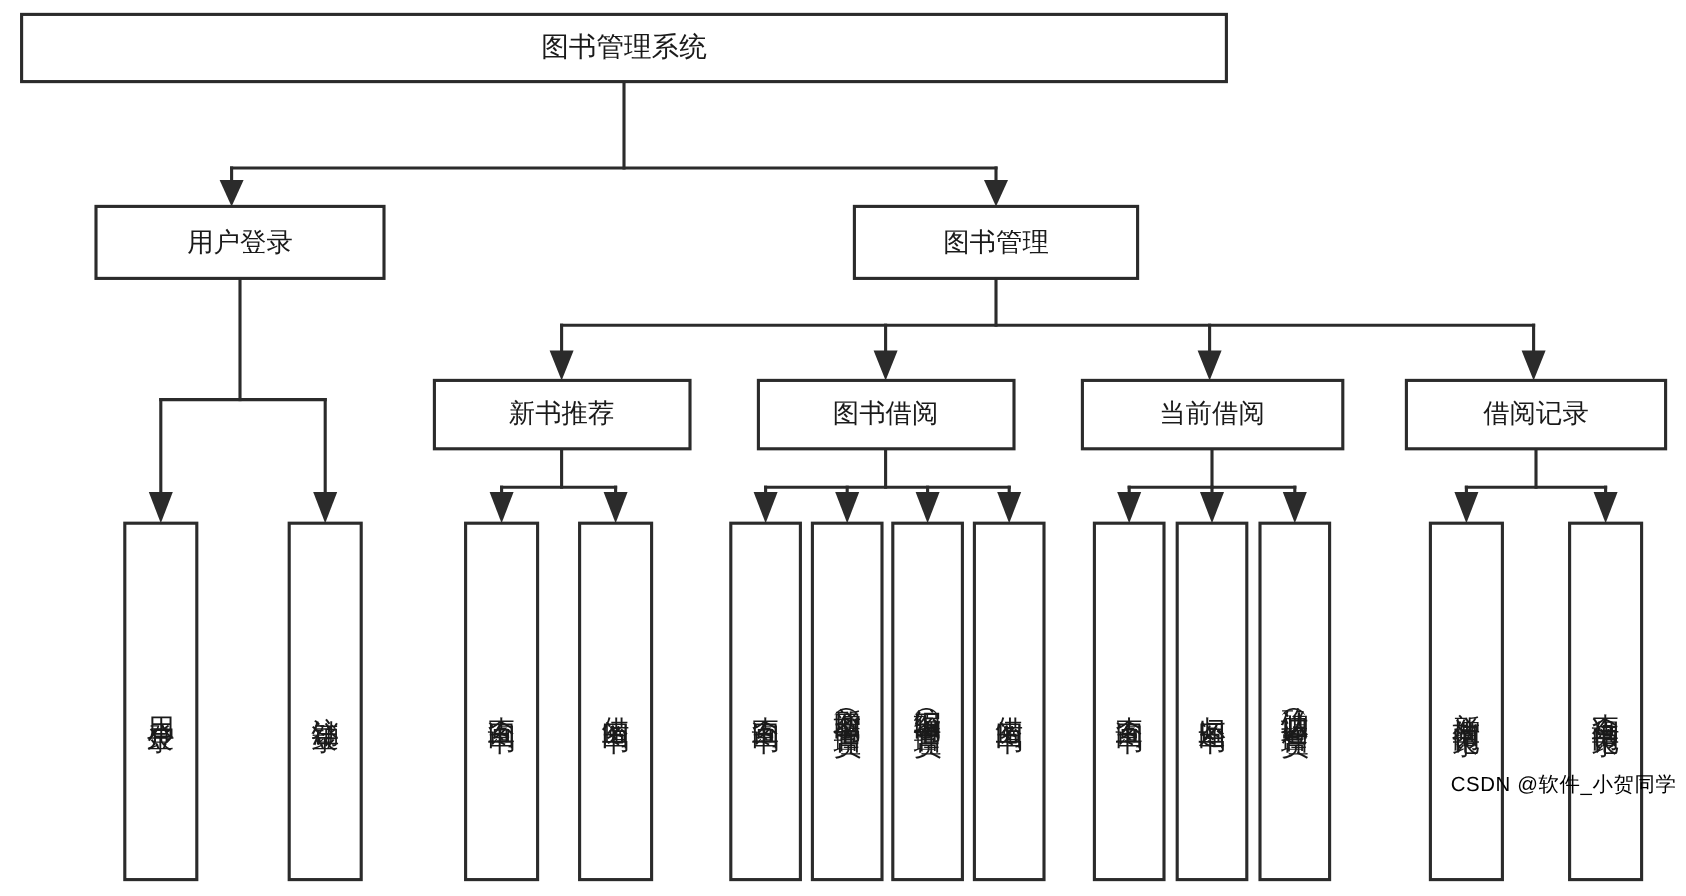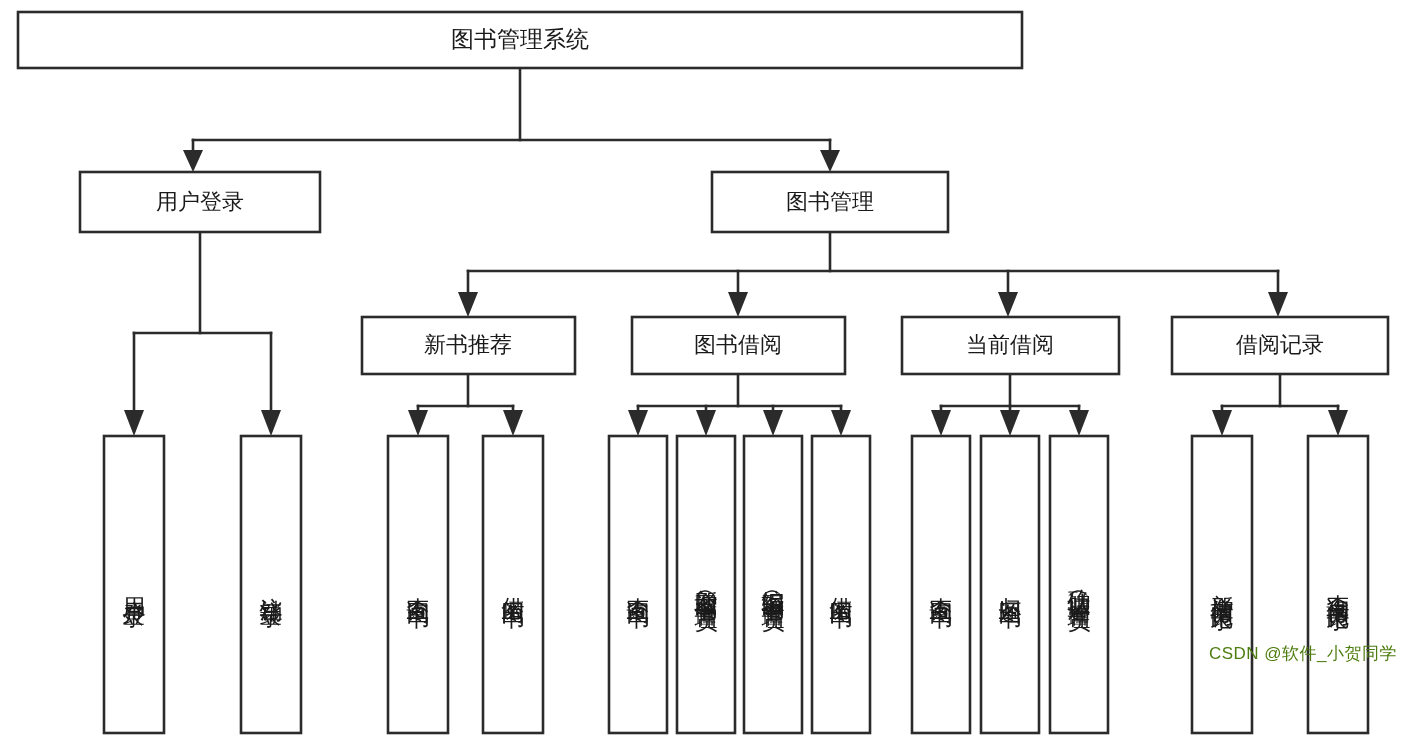--- a/index.html
+++ b/index.html
@@ -69,21 +69,21 @@
     justify-content: center;
     white-space: nowrap;
     pointer-events: none;
   }
   .watermark {
     position: absolute;
     right: 8px;
     bottom: 6px;
     font-family: "Liberation Sans", "DejaVu Sans", sans-serif;
     font-size: 17px;
-    color: #4d7c0f;
+    color: #000000;
     letter-spacing: 0.5px;
     white-space: nowrap;
   }
 </style>
 </head>
 <body>
 
 <div id="diagram-root">
 
   <svg class="diagram" viewBox="0 0 1405 747">

